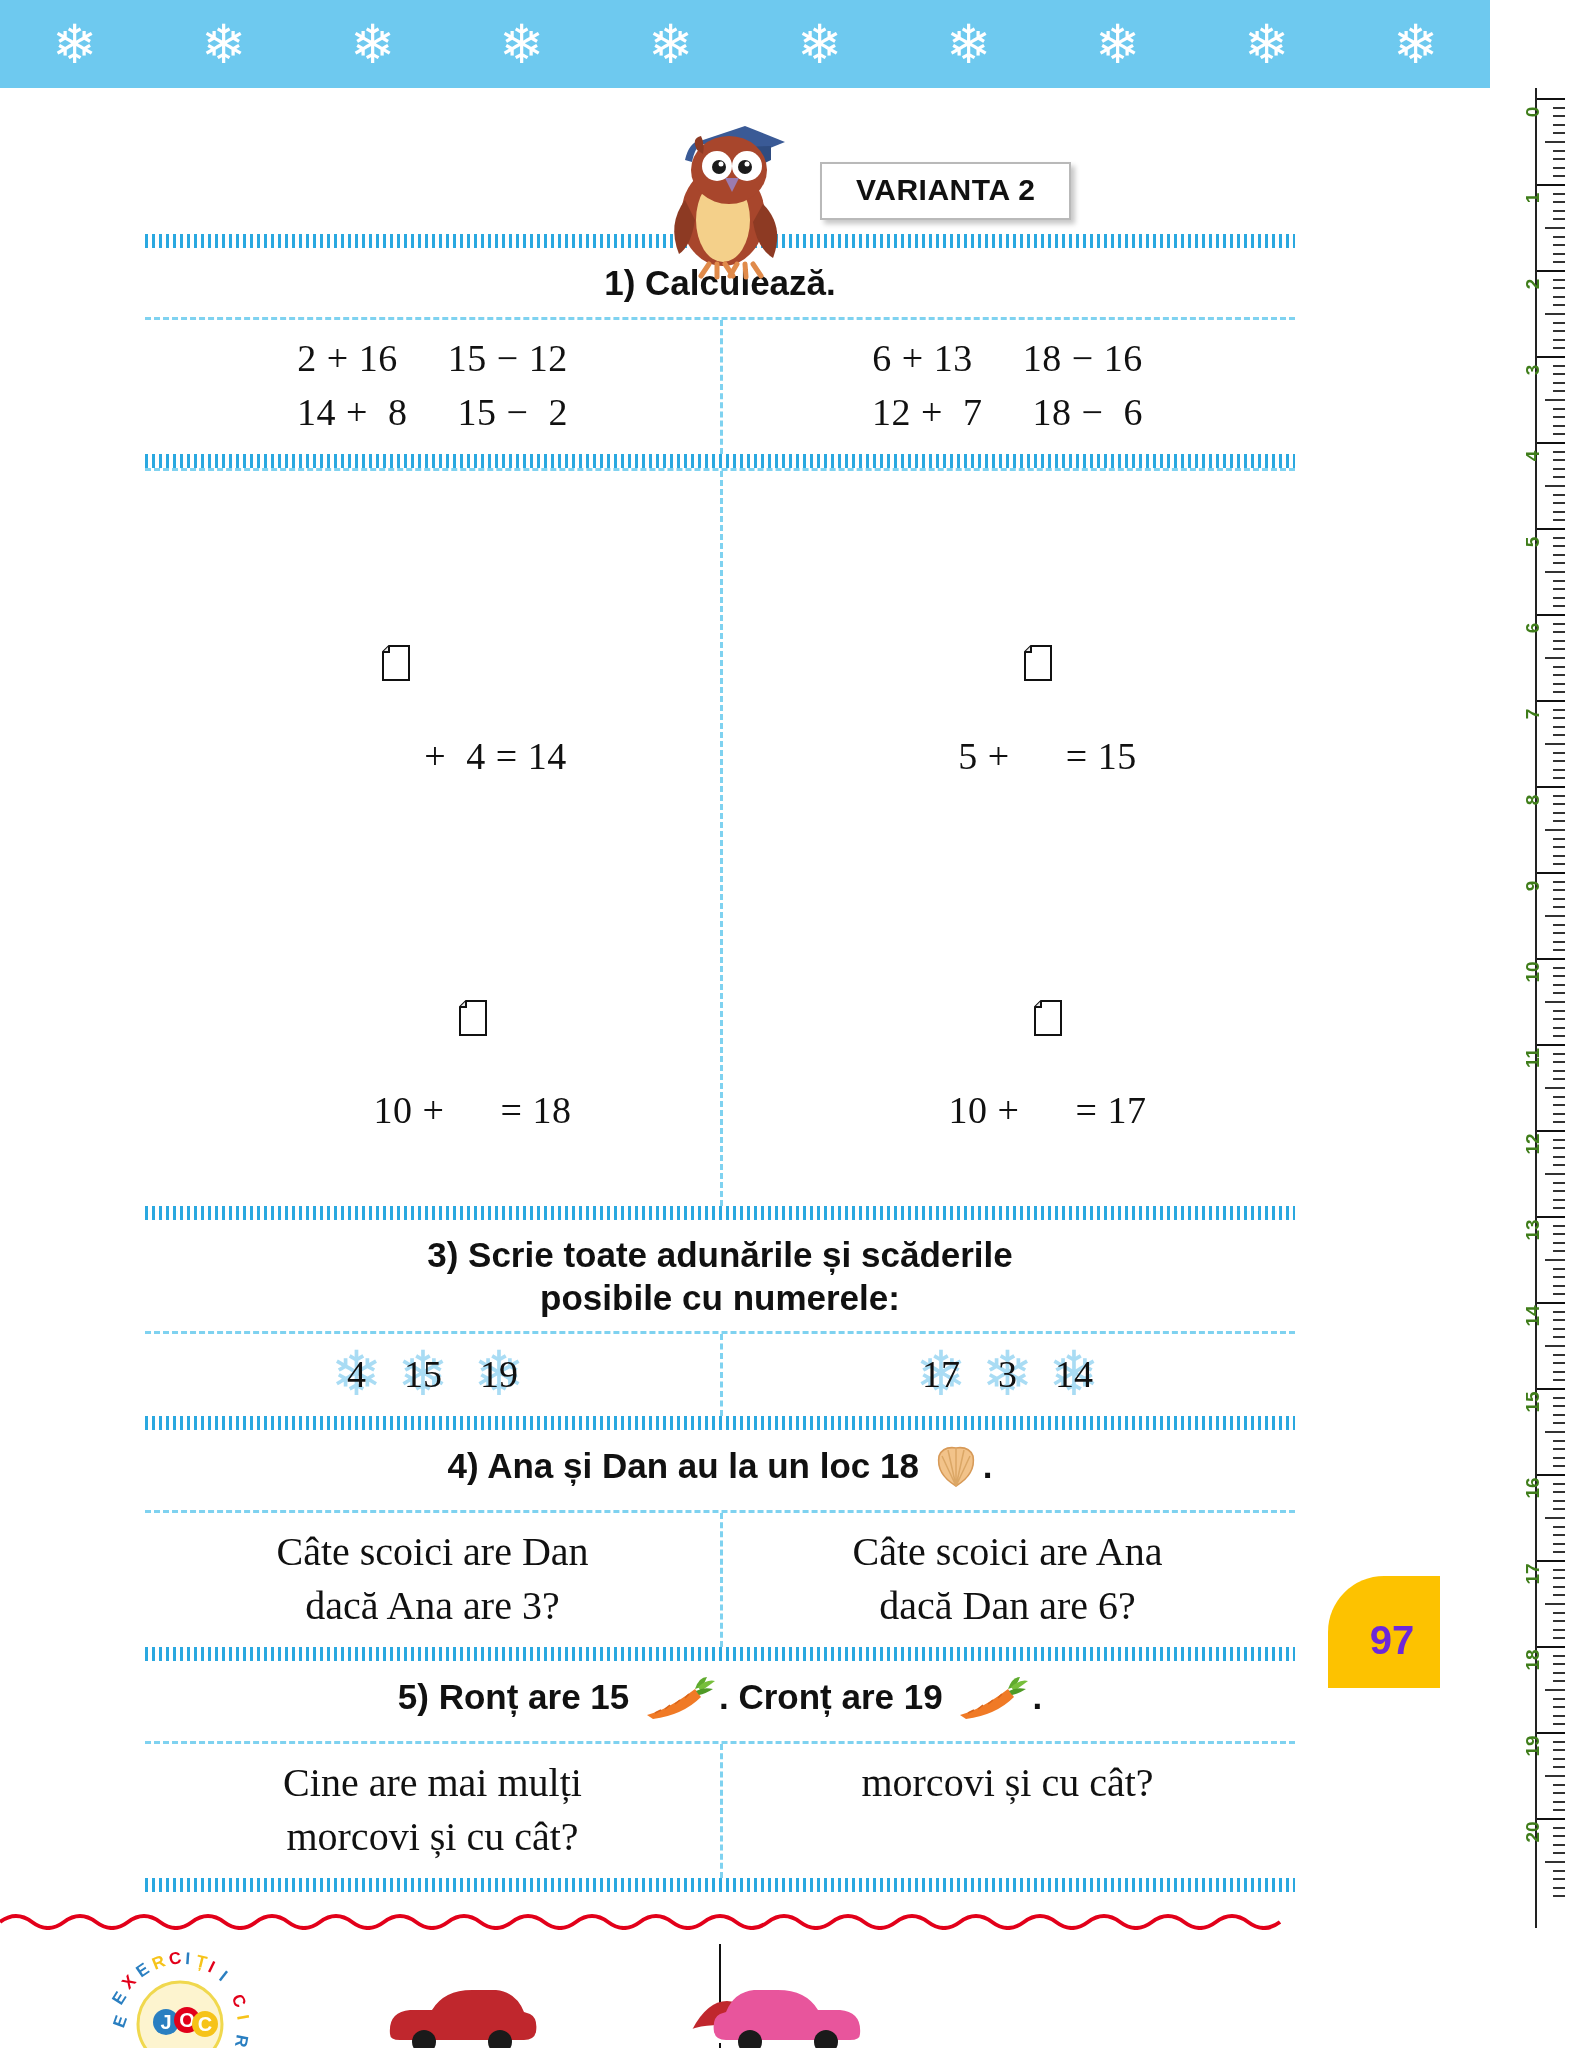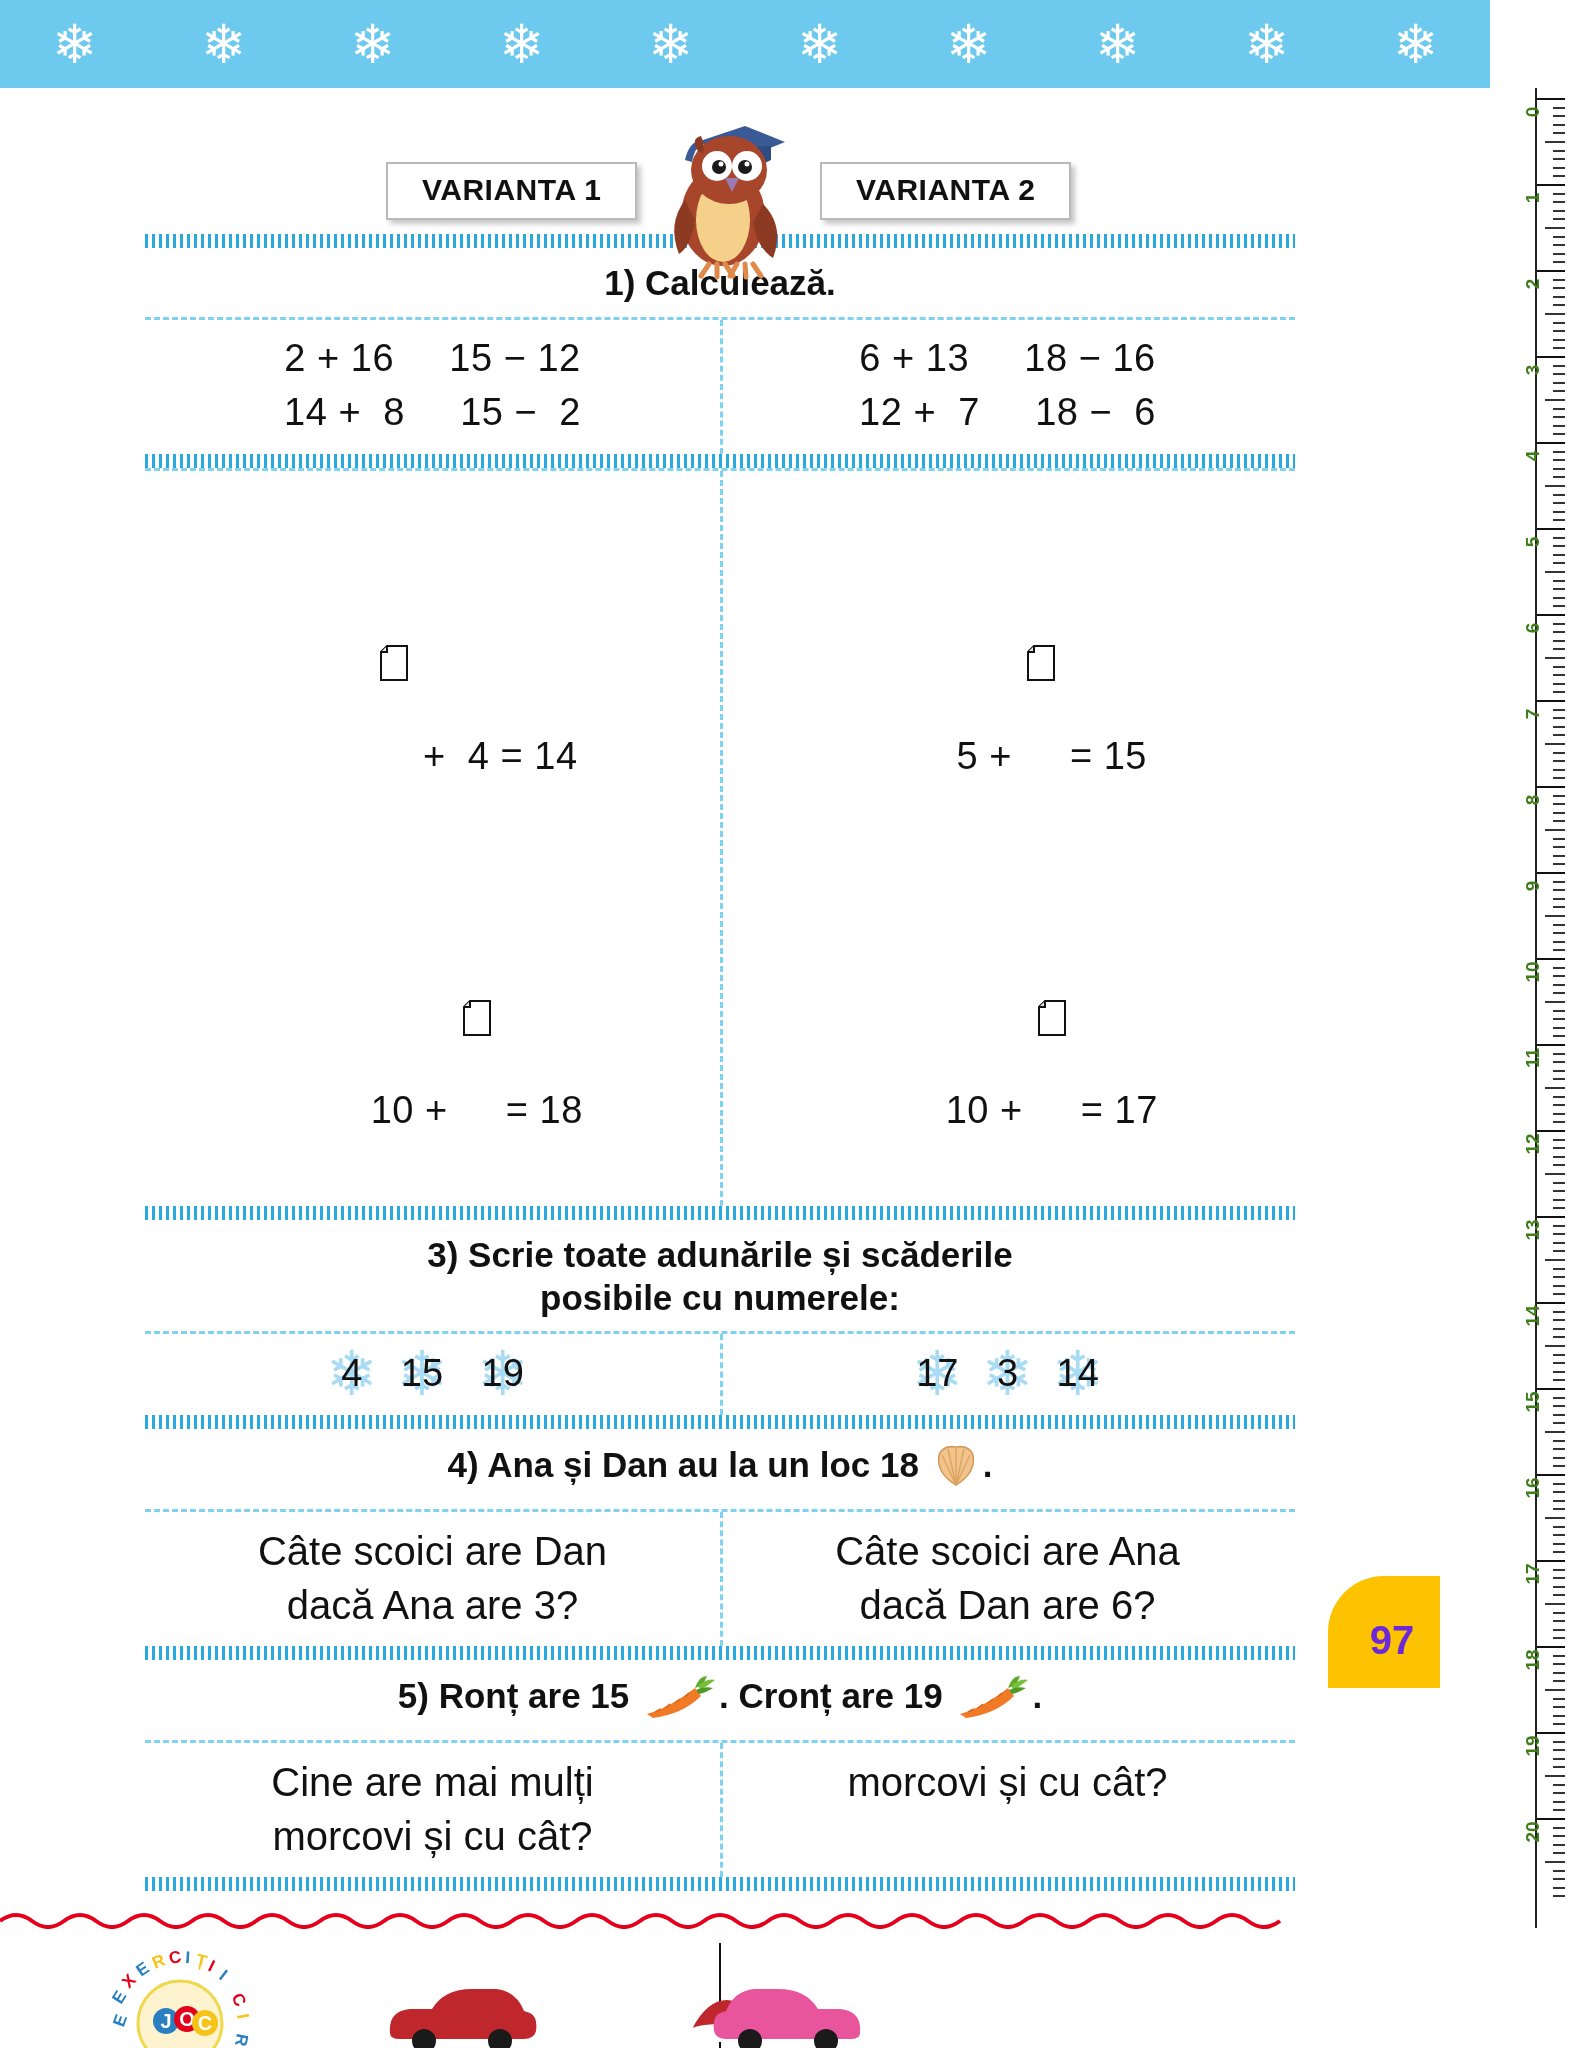--- a/index.html
+++ b/index.html
@@ -76,21 +76,21 @@
   }
 
   .ex-title {
     text-align:center; font-size:35px; font-weight:bold; color:#111;
     padding:14px 0 12px 0; line-height:1.22;
   }
 
   .two-col {
     position:relative; display:flex; width:1150px; margin:0 auto;
   }
-  .col { width:50%; padding:12px 0 14px 0; text-align:center; }
+  .col { width:50%; padding:12px 0 14px 0; text-align:center;font-family:Liberation Serif, serif; }
 
   .mathrow {
     font-size:38px; color:#111; line-height:1.42;
     letter-spacing:0.5px; white-space:pre;
   }
 
   
   .note-box {
     display:inline-block; width:30px; height:38px; position:relative;
     vertical-align:-7px; margin:0 3px;
@@ -381,21 +381,20 @@
       <div class="ruler-tick minor" style="top: 1790.2px; width: 12px;"></div>
       <div class="ruler-tick minor" style="top: 1798.8px; width: 12px;"></div>
       <div class="ruler-tick minor" style="top: 1807.4px; width: 12px;"></div>
     </div>
 </div>
 
 <div class="page">
 
   
   <div class="variant-row">
-    <div class="tab v1">VARIANTA 1</div>
     <div class="tab v2">VARIANTA 2</div>
     <div class="owl">
       <svg viewBox="0 0 145 175" width="145" height="175">
 
         <path d="M52 34 L100 18 L140 34 L100 50 Z" fill="#3a5a96"></path>
         <path d="M60 40 L60 56 Q92 70 126 52 L126 38" fill="#2f4c80"></path>
         <path d="M56 32 Q44 34 40 52 L47 54 Q50 38 58 36 Z" fill="#3a5a96"></path>
 
         <ellipse cx="78" cy="108" rx="42" ry="50" fill="#a8462c"></ellipse>
         <ellipse cx="78" cy="112" rx="27" ry="42" fill="#f4d08a"></ellipse>

